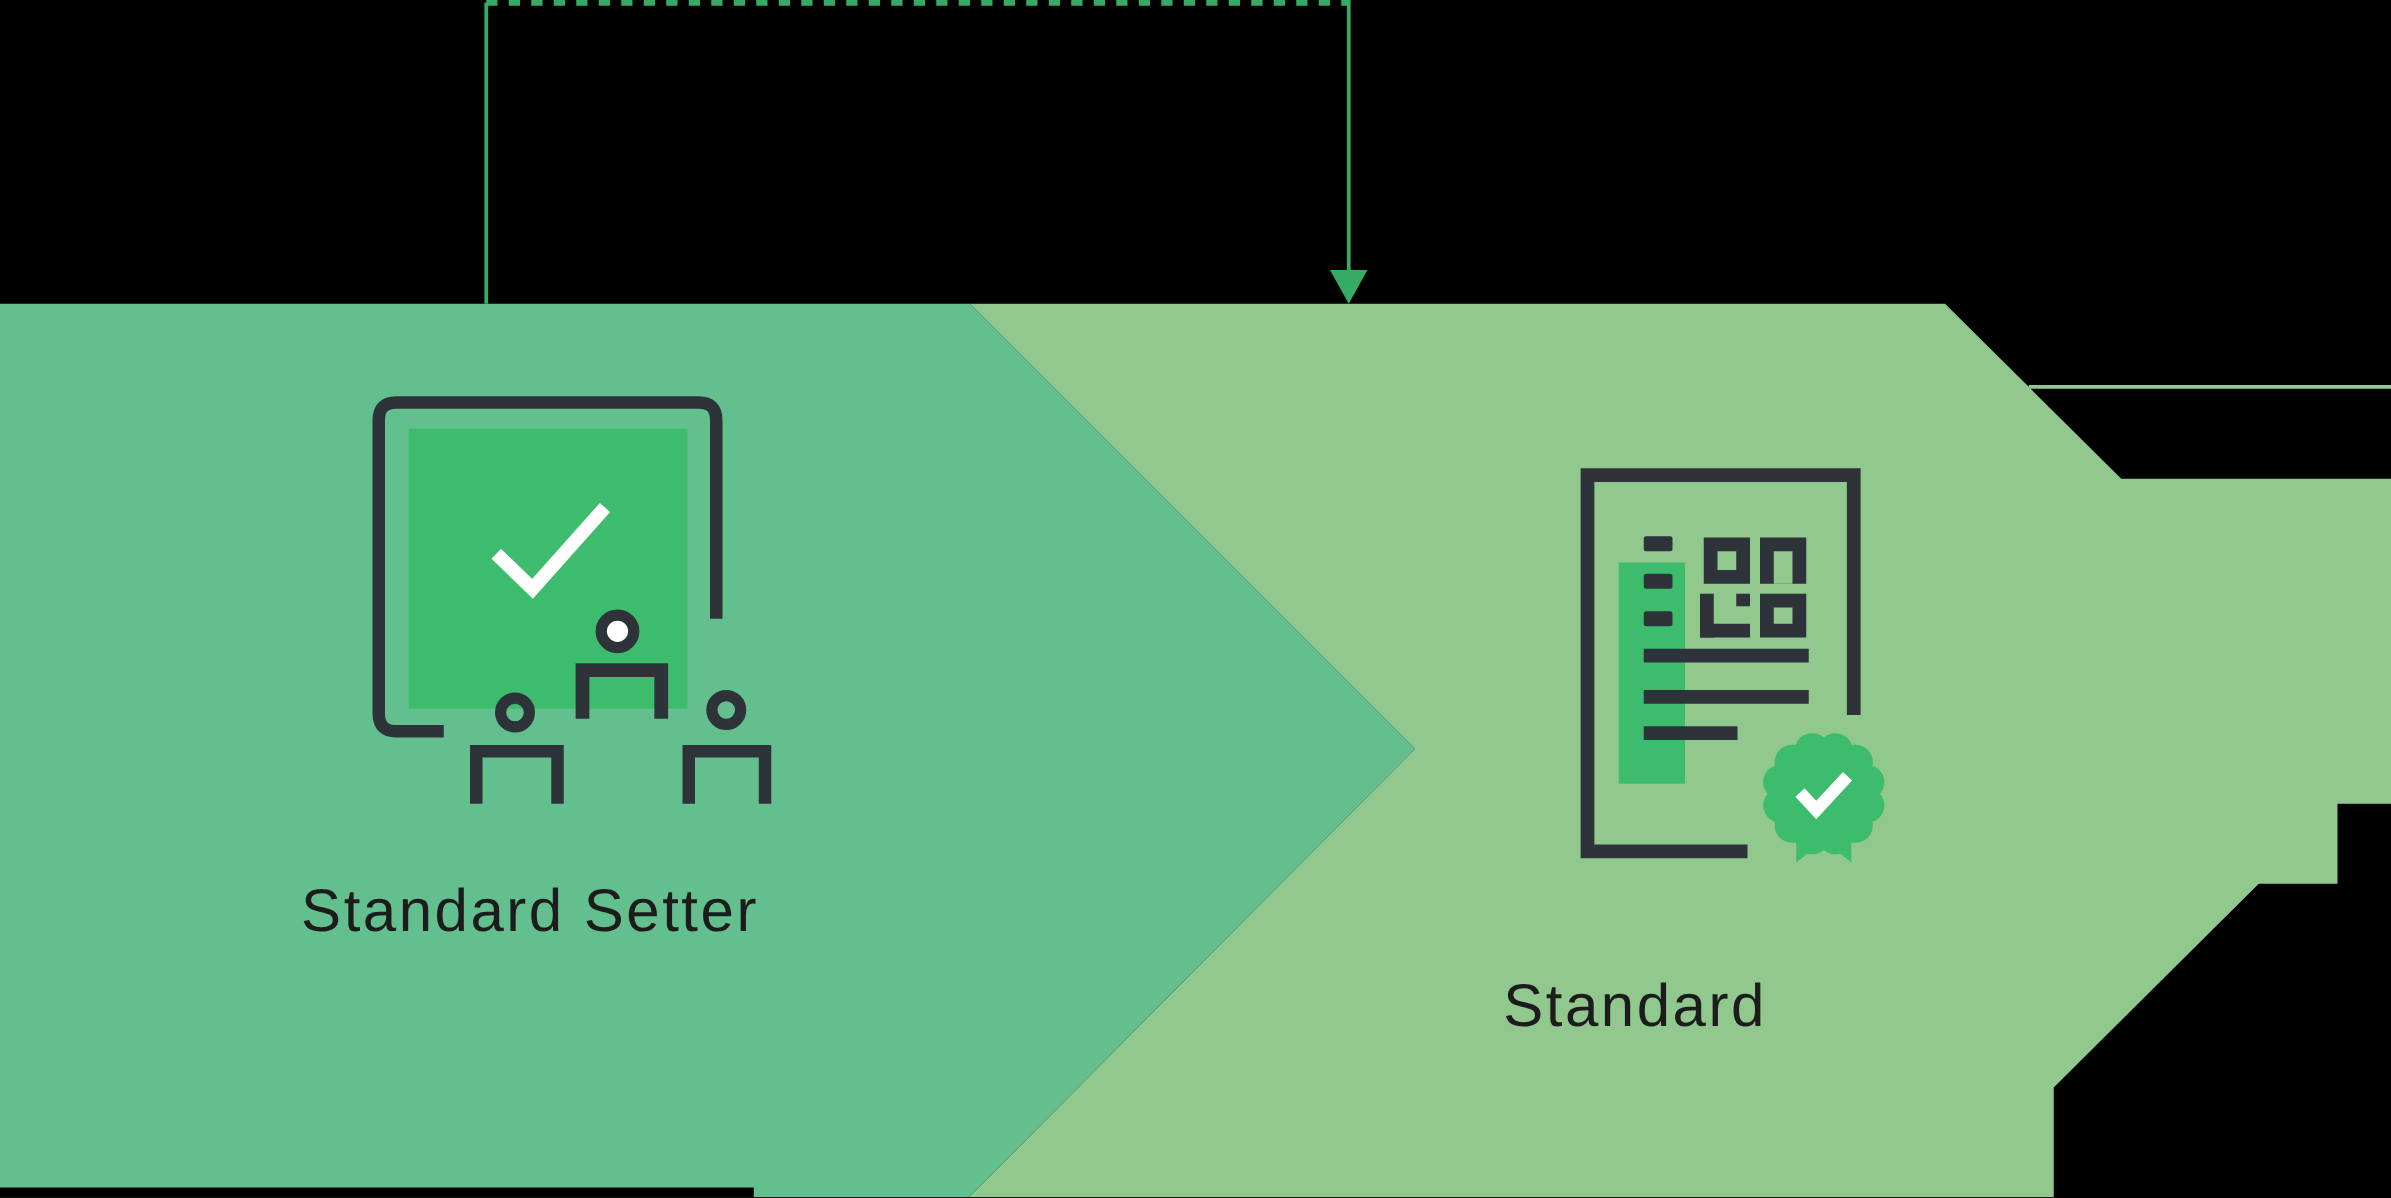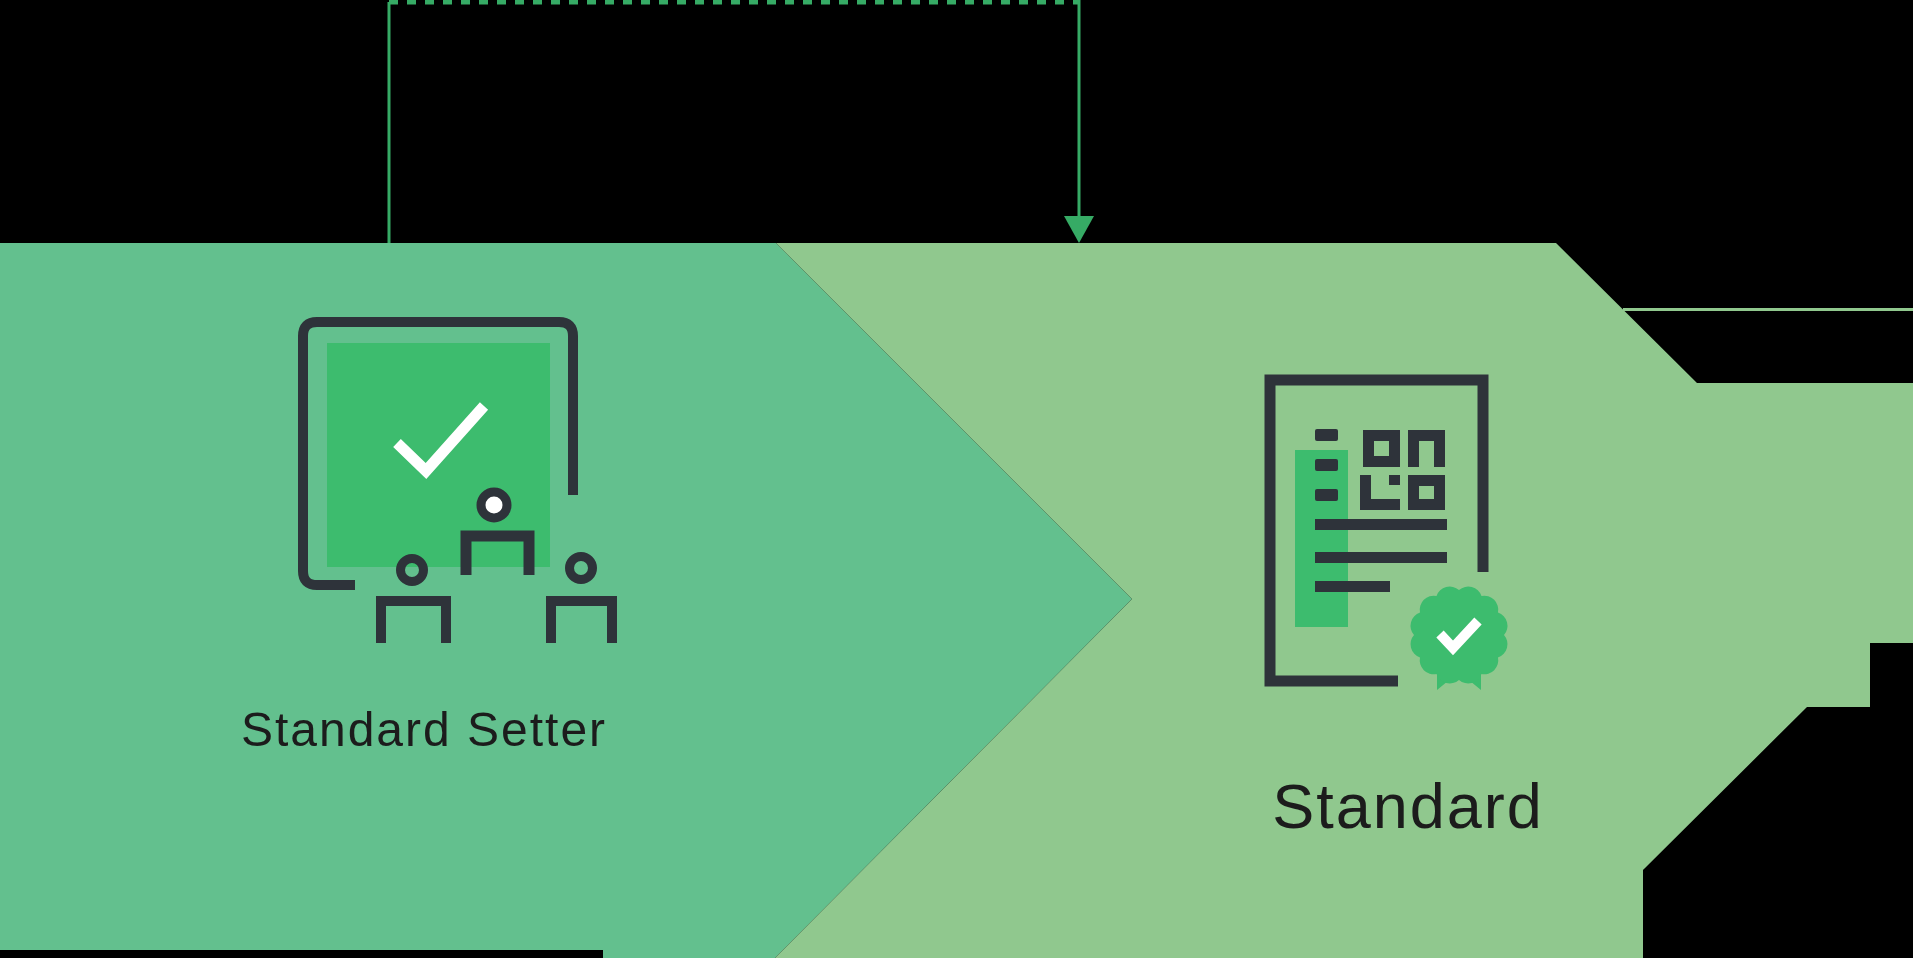--- a/index.html
+++ b/index.html
@@ -27,24 +27,24 @@
   }
   .label-left {
     left: 224px;
     top: 684px;
     width: 400px;
     font-size: 48px;
     line-height: 91px;
     letter-spacing: 2px;
   }
   .label-right {
-    left: 1208px;
+    left: 1108px;
     top: 766px;
     width: 400px;
-    font-size: 63px;
+    font-size: 48px;
     line-height: 80px;
     letter-spacing: 2px;
   }
 </style>
 </head>
 <body>
 
 <div class="stage">
 
   <svg class="diagram" viewBox="0 0 1913 958">

